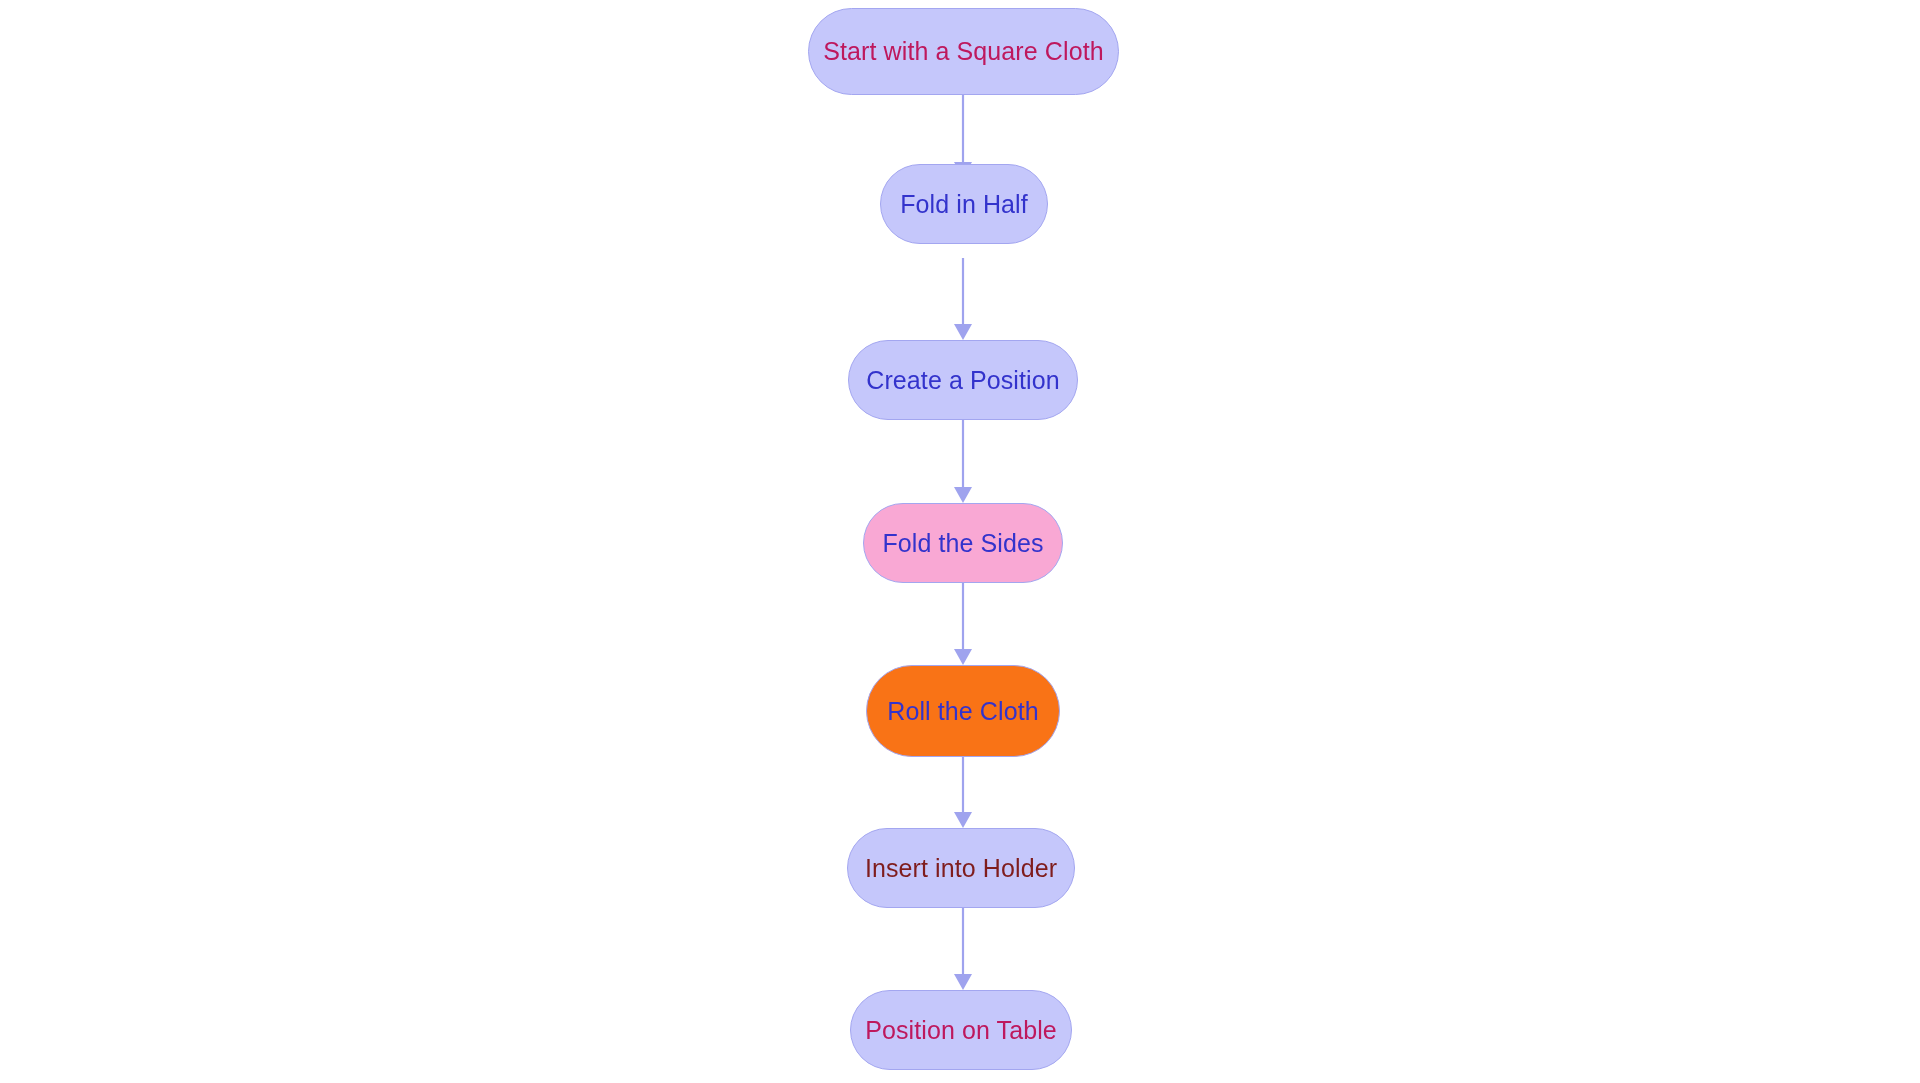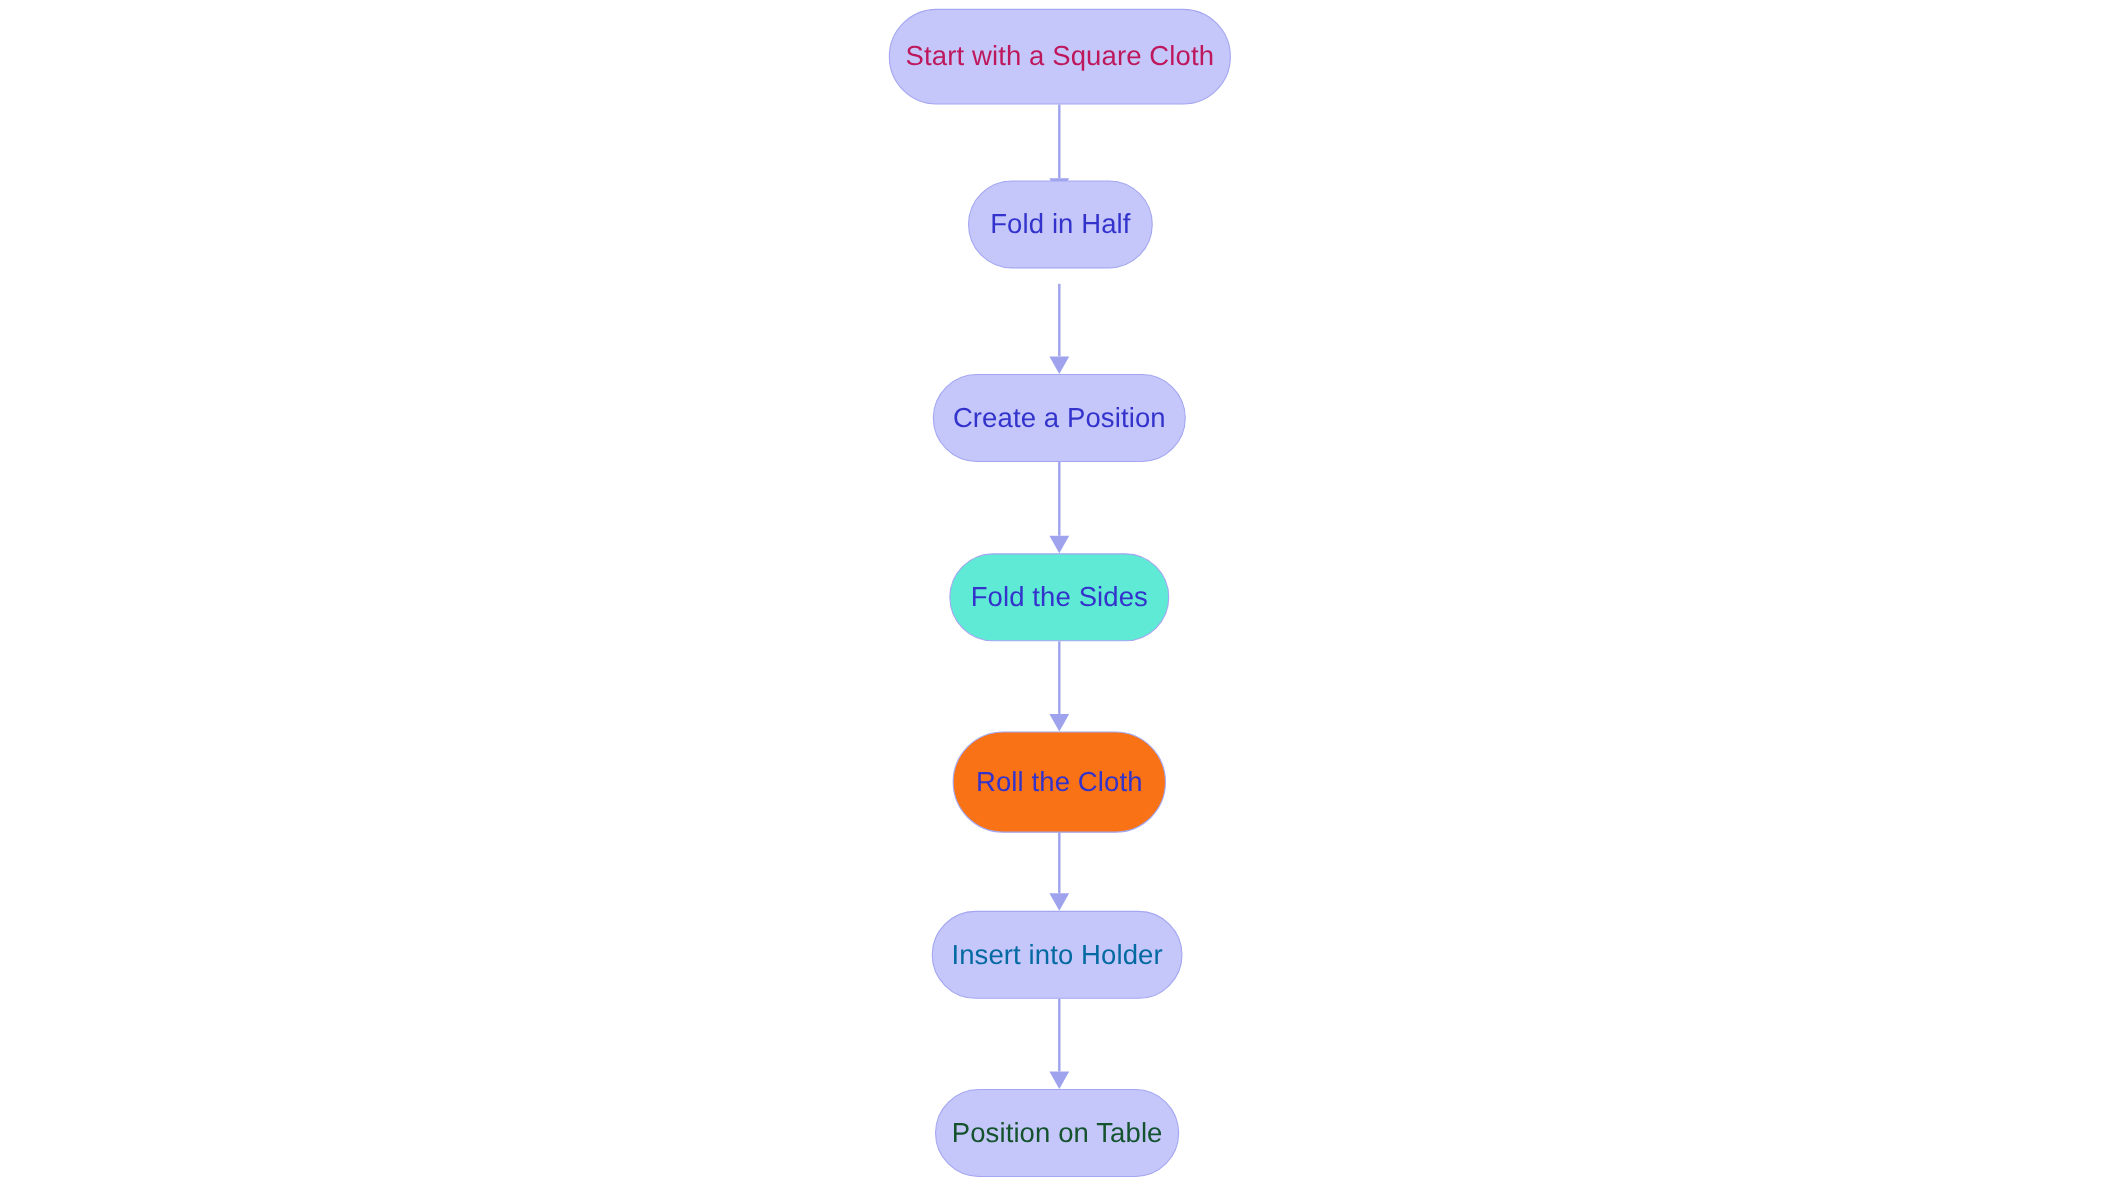--- a/index.html
+++ b/index.html
@@ -90,27 +90,27 @@
   <div id="node-layer">
       <div class="flow-node" style="left: 808px; top: 8px; width: 311px; height: 87px; background: rgb(197, 199, 251); border-color: rgb(163, 166, 240);">
         <span class="flow-node-label" style="color: #be185d;">Start with a Square Cloth</span>
       </div>
       <div class="flow-node" style="left: 880px; top: 164px; width: 168px; height: 80px; background: rgb(197, 199, 251); border-color: rgb(163, 166, 240);">
         <span class="flow-node-label" style="color: rgb(51, 51, 204);">Fold in Half</span>
       </div>
       <div class="flow-node" style="left: 848px; top: 340px; width: 230px; height: 80px; background: rgb(197, 199, 251); border-color: rgb(163, 166, 240);">
         <span class="flow-node-label" style="color: rgb(51, 51, 204);">Create a Position</span>
       </div>
-      <div class="flow-node" style="left: 863px; top: 503px; width: 200px; height: 80px; background: #5eead4; border-color: rgb(163, 166, 240);">
+      <div class="flow-node" style="left: 863px; top: 503px; width: 200px; height: 80px; background: #f9a8d4; border-color: rgb(163, 166, 240);">
         <span class="flow-node-label" style="color: rgb(51, 51, 204);">Fold the Sides</span>
       </div>
       <div class="flow-node" style="left: 866px; top: 665px; width: 194px; height: 92px; background: #f97316; border-color: rgb(163, 166, 240);">
         <span class="flow-node-label" style="color: rgb(51, 51, 204);">Roll the Cloth</span>
       </div>
       <div class="flow-node" style="left: 847px; top: 828px; width: 228px; height: 80px; background: rgb(197, 199, 251); border-color: rgb(163, 166, 240);">
-        <span class="flow-node-label" style="color: #0369a1;">Insert into Holder</span>
+        <span class="flow-node-label" style="color: #7f1d1d;">Insert into Holder</span>
       </div>
       <div class="flow-node" style="left: 850px; top: 990px; width: 222px; height: 80px; background: rgb(197, 199, 251); border-color: rgb(163, 166, 240);">
-        <span class="flow-node-label" style="color: #14532d;">Position on Table</span>
+        <span class="flow-node-label" style="color: #be185d;">Position on Table</span>
       </div>
     </div>
 
 </div>
 
 </body></html>

